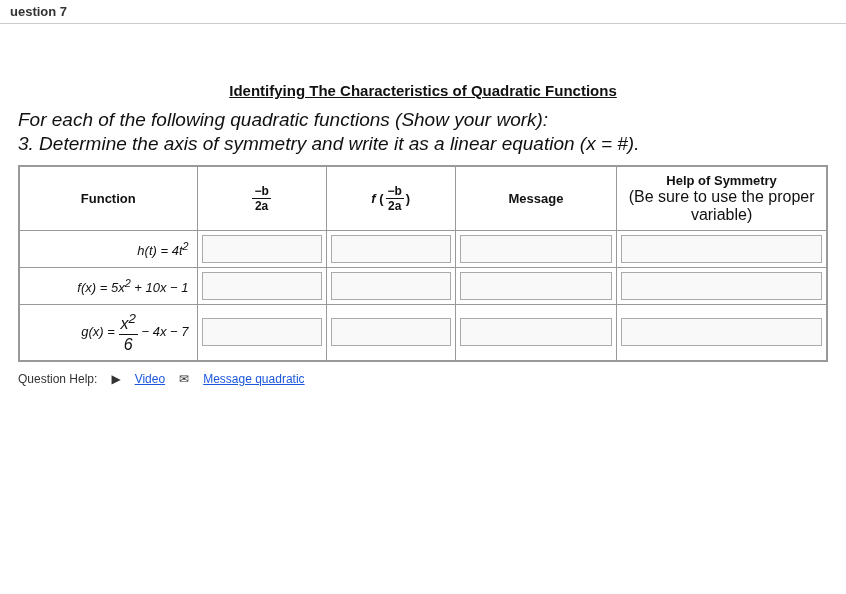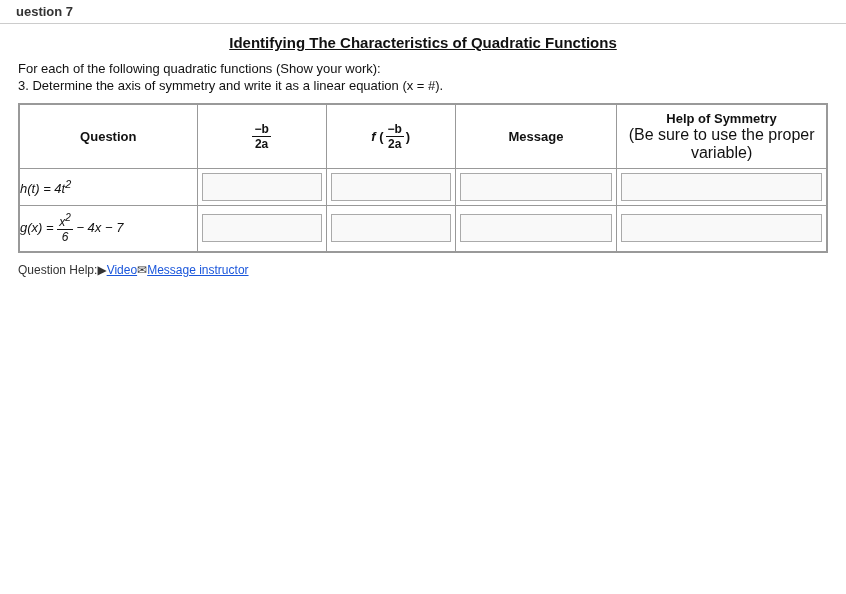--- a/index.html
+++ b/index.html
@@ -8,21 +8,21 @@
       background: #fff;
       width: 846px;
       min-height: 594px;
       font-size: 13px;
       color: #111;
     }
     .top-bar {
       display: flex;
       justify-content: space-between;
       align-items: center;
-      padding: 4px 16px;
+      padding: 4px 10px;
       border-bottom: 1px solid #ccc;
       font-size: 12px;
       color: #333;
     }
     .top-bar-right {
       display: flex;
       gap: 12px;
       align-items: center;
       color: #555;
       font-size: 12px;
@@ -33,24 +33,26 @@
     }
     .main-content {
       padding: 10px 18px;
     }
     .page-title {
       text-align: center;
       font-weight: bold;
       font-size: 15px;
       margin-bottom: 10px;
       text-decoration: underline;
+      margin-top: 48px;
     }
     .instructions {
+      font-style: italic;
       margin-bottom: 6px;
-      font-size: 13px;
+      font-size: 19px;
     }
     .instructions p {
       margin: 2px 0;
     }
     .table-wrapper {
       margin-top: 10px;
       border: 1px solid #999;
       border-collapse: collapse;
       width: 100%;
     }
@@ -63,21 +65,21 @@
       padding: 6px 8px;
       text-align: center;
       vertical-align: middle;
     }
     th {
       background: #fff;
       font-weight: bold;
       font-size: 13px;
     }
     td.func-cell {
-      text-align: left;
+      text-align: right;
       font-style: italic;
       font-size: 13px;
       padding-left: 0;
       white-space: nowrap;
     }
     td.input-cell {
       padding: 4px;
     }
     .input-box {
       width: 100%;
@@ -106,21 +108,21 @@
     .fraction .denom {
       padding: 0 2px;
     }
     .col-function { width: 22%; }
     .col-neg-b { width: 16%; }
     .col-f-neg-b { width: 16%; }
     .col-vertex { width: 20%; }
     .col-axis { width: 26%; }
     .question-help {
       display: flex;
-      gap: 0;
+      gap: 14px;
       margin-top: 10px;
       font-size: 12px;
       color: #333;
       align-items: center;
     }
     .help-link {
       color: #1a56db;
       cursor: pointer;
       text-decoration: underline;
     }
@@ -139,21 +141,21 @@
   <div class="instructions">
     <p>For each of the following quadratic functions (Show your work):</p>
     <p>3. Determine the axis of symmetry and write it as a linear equation (x = #).</p>
   </div>
 
   <div class="table-wrapper">
     <table>
       <thead>
         <tr>
           <th class="col-function">
-            <span>Question</span>
+            <span>Function</span>
           </th>
           <th class="col-neg-b">
             <span class="header-formula">
               <span class="fraction">
                 <span class="numer">−b</span>
                 <span class="denom">2a</span>
               </span>
             </span>
           </th>
           <th class="col-f-neg-b">
@@ -191,27 +193,44 @@
             <input class="input-box" type="text" value="" style="">
           </td>
           <td class="input-cell">
             <input class="input-box" type="text" value="" style="">
           </td>
           <td class="input-cell">
             <input class="input-box" type="text" value="" style="">
           </td>
         </tr>
 
+        <tr>
+          <td class="func-cell">
+            <i>f</i>(<i>x</i>) = 5<i>x</i><sup>2</sup> + 10<i>x</i> − 1
+          </td>
+          <td class="input-cell">
+            <input class="input-box" type="text" value="" style="">
+          </td>
+          <td class="input-cell">
+            <input class="input-box" type="text" value="" style="">
+          </td>
+          <td class="input-cell">
+            <input class="input-box" type="text" value="" style="">
+          </td>
+          <td class="input-cell">
+            <input class="input-box" type="text" value="" style="">
+          </td>
+        </tr>
 
 
 
         <tr>
           <td class="func-cell">
             <i>g</i>(<i>x</i>) =
-            <span class="fraction" style="font-size:12px;">
+            <span class="fraction" style="font-size:16px;">
               <span class="numer"><i>x</i><sup>2</sup></span>
               <span class="denom">6</span>
             </span>
             − 4<i>x</i> − 7
           </td>
           <td class="input-cell">
             <input class="input-box" type="text" value="" style="">
           </td>
           <td class="input-cell">
             <input class="input-box" type="text" value="" style="">
@@ -225,16 +244,16 @@
         </tr>
       </tbody>
     </table>
   </div>
 
   <div class="question-help">
     <span>Question Help:</span>
     <span>▶</span>
     <span class="help-link">Video</span>
     <span>✉</span>
-    <span class="help-link">Message instructor</span>
+    <span class="help-link">Message quadratic</span>
   </div>
 
 </div>
 
 </body></html>

